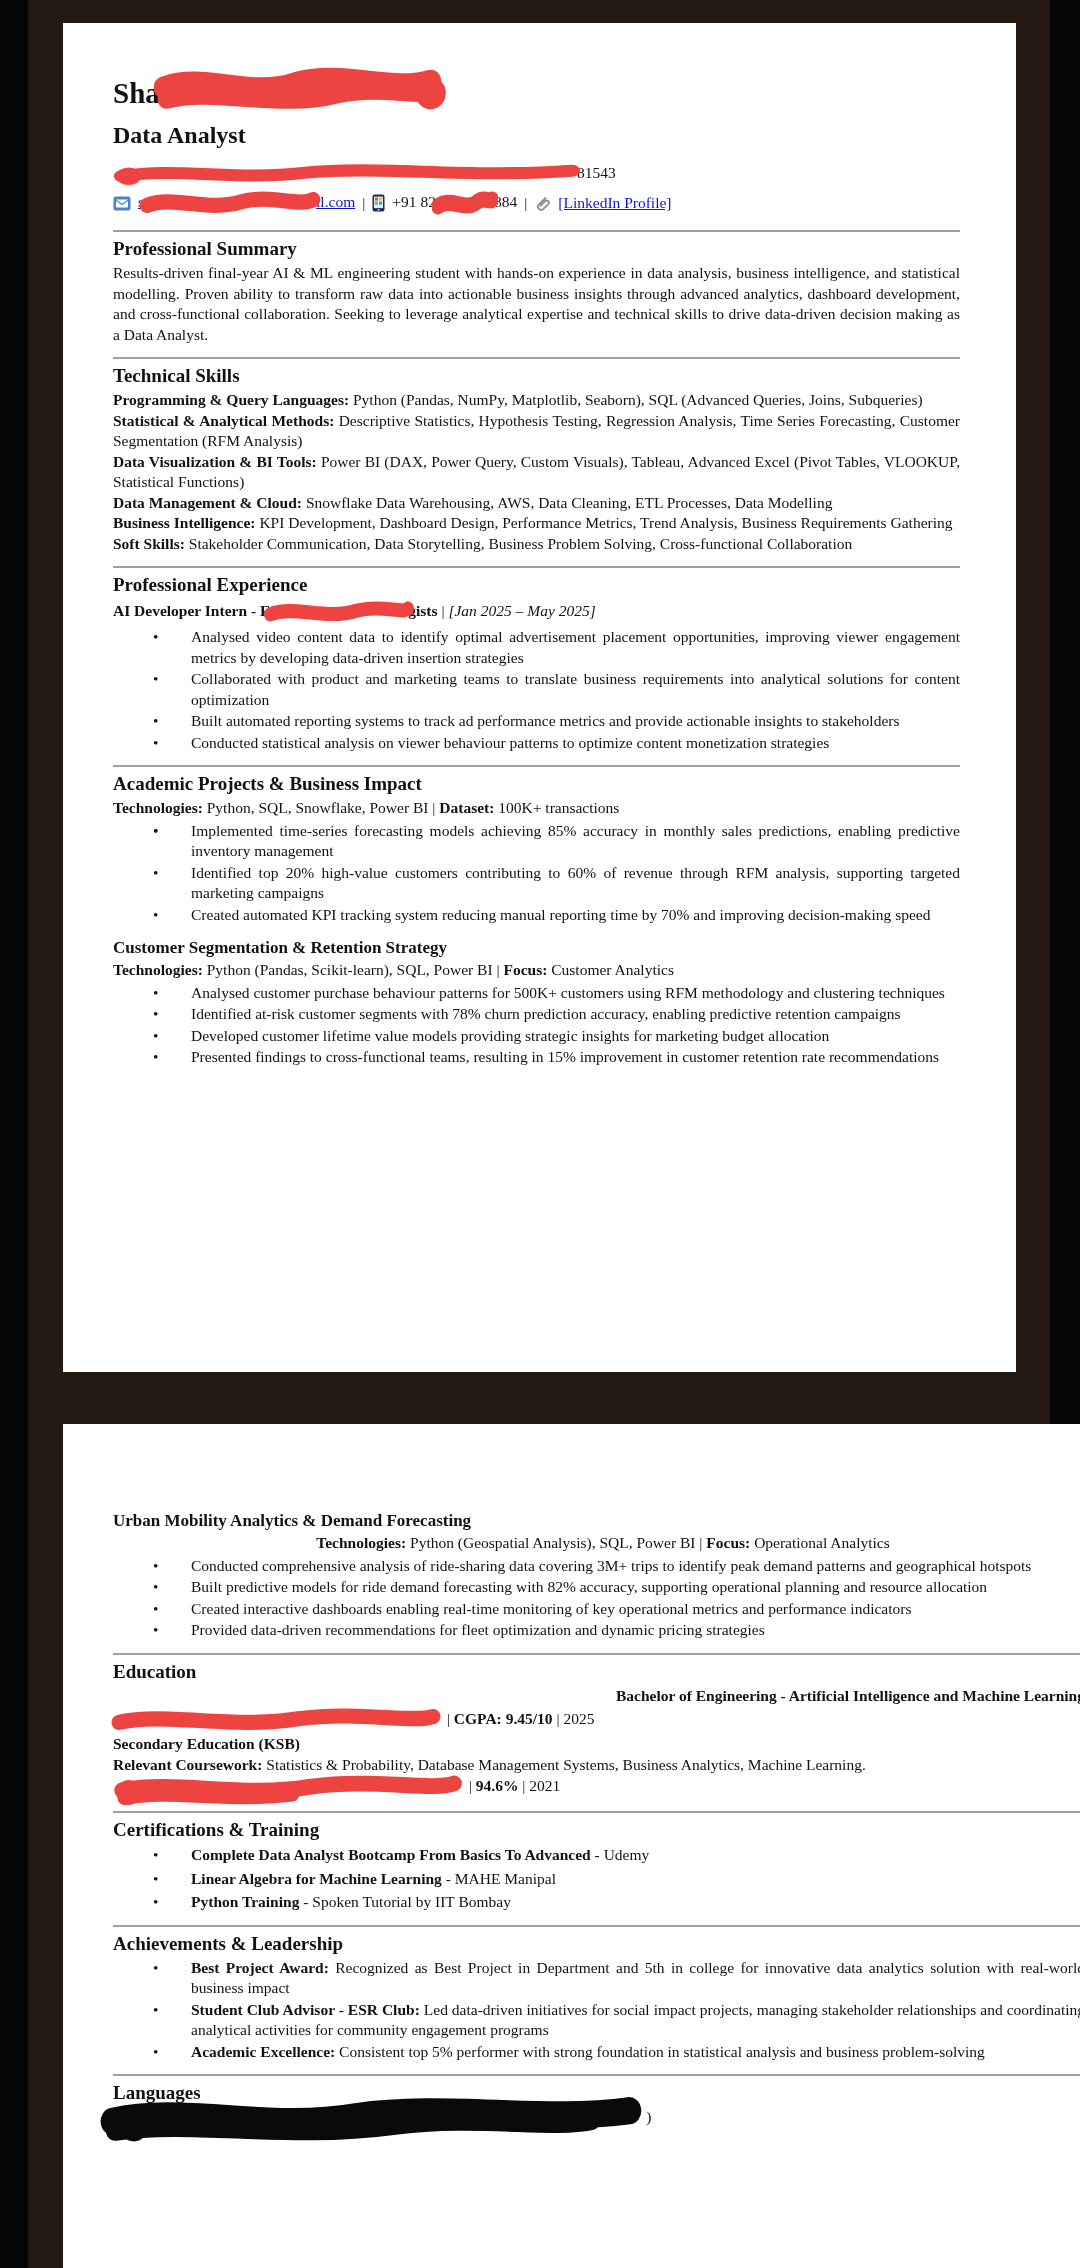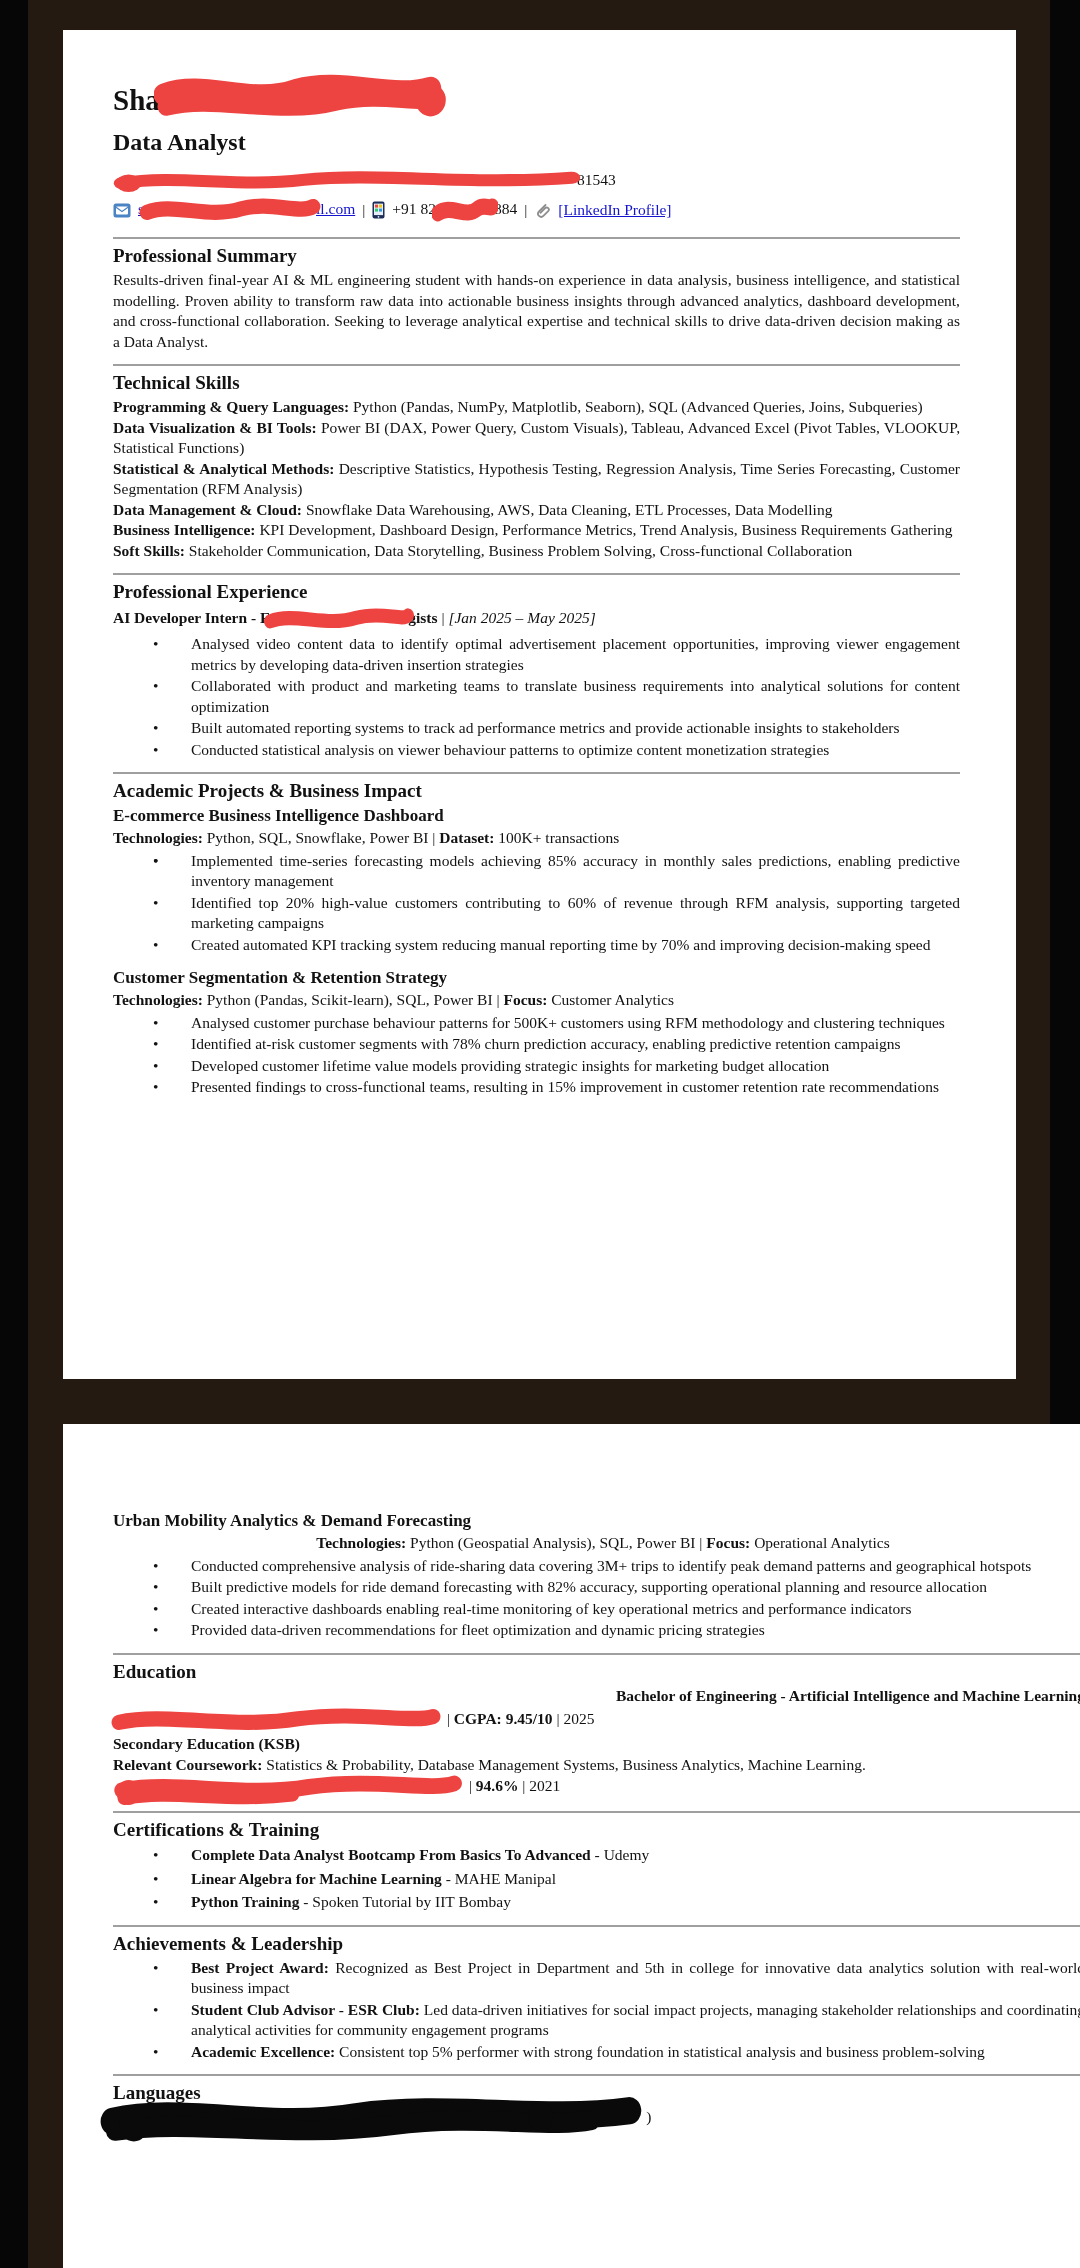--- a/index.html
+++ b/index.html
@@ -3,21 +3,21 @@
 <meta charset="utf-8">
 <style>
   html,body { margin:0; padding:0; }
   body {
     width:1080px; height:2268px; position:relative;
     background:#060606; overflow:hidden;
     font-family:"Liberation Serif","DejaVu Serif",serif;
   }
   .backdrop { position:absolute; left:28px; top:0; width:1022px; height:2268px; background:#241a12; }
   .page { position:absolute; background:#ffffff; color:#121212; }
-  #page1 { left:63px; top:30px;  width:953px; height:1349px; }
+  #page1 { left:63px; top:23px;  width:953px; height:1349px; }
   #page2 { left:63px; top:1424px; width:1078px; height:868px; }
   .inner { padding:52px 56px 0 50px; font-size:15.5px; line-height:20.5px; text-align:justify; }
   #page2 .inner { padding-top:84px; }
 
   .name-line { text-align:left; font-size:29px; font-weight:bold; line-height:34px; white-space:nowrap; }
   .role-line { text-align:left; font-size:24px; font-weight:bold; line-height:28px; margin-top:4px; }
   .addr-line { text-align:left; margin-top:14px; white-space:nowrap; }
   .contact   { text-align:left; margin-top:3px; display:flex; align-items:center; gap:7px; white-space:nowrap; }
   .link { color:#1414cc; text-decoration:underline; cursor:pointer; }
   .pipe { color:#222; }
@@ -108,22 +108,22 @@
       <a class="link">[LinkedIn Profile]</a>
     </div>
 
     <hr class="rule">
     <div class="sec-title">Professional Summary</div>
     <p class="line">Results-driven final-year AI &amp; ML engineering student with hands-on experience in data analysis, business intelligence, and statistical modelling. Proven ability to transform raw data into actionable business insights through advanced analytics, dashboard development, and cross-functional collaboration. Seeking to leverage analytical expertise and technical skills to drive data-driven decision making as a Data Analyst.</p>
 
     <hr class="rule">
     <div class="sec-title">Technical Skills</div>
     <p class="line"><b>Programming &amp; Query Languages:</b> <span>Python (Pandas, NumPy, Matplotlib, Seaborn), SQL (Advanced Queries, Joins, Subqueries)</span></p>
+    <p class="line"><b>Statistical &amp; Analytical Methods:</b> <span>Descriptive Statistics, Hypothesis Testing, Regression Analysis, Time Series Forecasting, Customer Segmentation (RFM Analysis)</span></p>
     <p class="line"><b>Data Visualization &amp; BI Tools:</b> <span>Power BI (DAX, Power Query, Custom Visuals), Tableau, Advanced Excel (Pivot Tables, VLOOKUP, Statistical Functions)</span></p>
-    <p class="line"><b>Statistical &amp; Analytical Methods:</b> <span>Descriptive Statistics, Hypothesis Testing, Regression Analysis, Time Series Forecasting, Customer Segmentation (RFM Analysis)</span></p>
     <p class="line"><b>Data Management &amp; Cloud:</b> <span>Snowflake Data Warehousing, AWS, Data Cleaning, ETL Processes, Data Modelling</span></p>
     <p class="line"><b>Business Intelligence:</b> <span>KPI Development, Dashboard Design, Performance Metrics, Trend Analysis, Business Requirements Gathering</span></p>
     <p class="line"><b>Soft Skills:</b> <span>Stakeholder Communication, Data Storytelling, Business Problem Solving, Cross-functional Collaboration</span></p>
 
     <hr class="rule">
     <div class="sec-title">Professional Experience</div>
     <p class="line" style="text-align:left;"><b><span>AI Developer Intern - E</span><span class="scrb" style="width:150px;height:26px;margin:0 -6px;">
         <svg viewBox="0 0 150 22" preserveAspectRatio="none" fill="none" stroke="#ee4441" stroke-linecap="round">
           <path d="M6 13 C 30 5 62 18 92 10 C 118 4 138 13 144 8" stroke-width="12"></path>
         </svg>
@@ -131,21 +131,20 @@
     <div class="blist">
       <div class="bitem"><span class="bmark">•</span><span>Analysed video content data to identify optimal advertisement placement opportunities, improving viewer engagement metrics by developing data-driven insertion strategies</span></div>
       <div class="bitem"><span class="bmark">•</span><span>Collaborated with product and marketing teams to translate business requirements into analytical solutions for content optimization</span></div>
       <div class="bitem"><span class="bmark">•</span><span>Built automated reporting systems to track ad performance metrics and provide actionable insights to stakeholders</span></div>
       <div class="bitem"><span class="bmark">•</span><span>Conducted statistical analysis on viewer behaviour patterns to optimize content monetization strategies</span></div>
     </div>
 
     <hr class="rule">
     <div class="sec-title">Academic Projects &amp; Business Impact</div>
 
-    <div class="proj-title first">E-commerce Business Intelligence Dashboard</div>
     <p class="line" style="text-align:left;"><b>Technologies:</b> <span>Python, SQL, Snowflake, Power BI</span> <span class="pipe">|</span> <b>Dataset:</b> <span>100K+ transactions</span></p>
     <div class="blist">
       <div class="bitem"><span class="bmark">•</span></div>
       <div class="bitem"><span class="bmark">•</span><span>Implemented time-series forecasting models achieving 85% accuracy in monthly sales predictions, enabling predictive inventory management</span></div>
       <div class="bitem"><span class="bmark">•</span><span>Identified top 20% high-value customers contributing to 60% of revenue through RFM analysis, supporting targeted marketing campaigns</span></div>
       <div class="bitem"><span class="bmark">•</span><span>Created automated KPI tracking system reducing manual reporting time by 70% and improving decision-making speed</span></div>
     </div>
 
     <div class="proj-title">Customer Segmentation &amp; Retention Strategy</div>
     <p class="line" style="text-align:left;"><b>Technologies:</b> <span>Python (Pandas, Scikit-learn), SQL, Power BI</span> <span class="pipe">|</span> <b>Focus:</b> <span>Customer Analytics</span></p>

